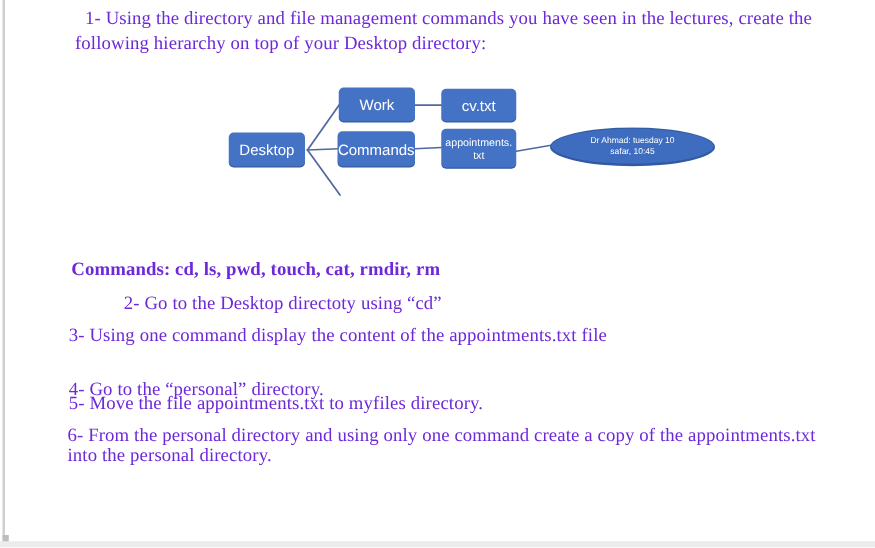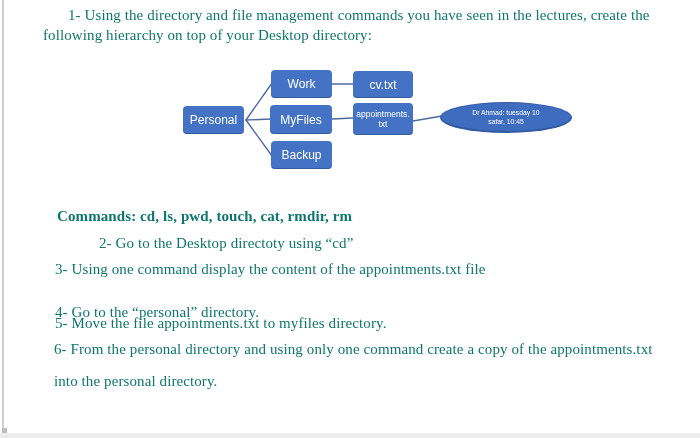--- a/index.html
+++ b/index.html
@@ -7,21 +7,21 @@
     width:700px;height:438px;position:relative;overflow:hidden;
     background:#ffffff;font-family:"Liberation Serif",serif;
   }
   
   .edge-left{position:absolute;left:2px;top:0;width:2px;height:431px;background:#cfcfcf;}
   .edge-corner{position:absolute;left:2px;top:428px;width:5px;height:6px;background:#bdbdbd;}
   .edge-bottom{position:absolute;left:0;bottom:0;width:700px;height:5px;background:#ececec;}
 
   
   .docline{
-    position:absolute;font-size:15px;line-height:19px;color:#0f766e;
+    position:absolute;font-size:15px;line-height:19px;color:#6d28d9;
     white-space:nowrap;letter-spacing:0.1px;
   }
 
   
   .diagram{position:absolute;left:150px;top:60px;width:450px;height:130px;}
   .connectors{position:absolute;left:0;top:0;width:450px;height:130px;}
   .node{
     position:absolute;background:#4472C4;border-radius:4px;color:#ffffff;
     font-family:"Liberation Sans",sans-serif;font-size:12px;
     display:flex;align-items:center;justify-content:center;text-align:center;
@@ -45,45 +45,42 @@
 </head>
 <body>
 
 <div>
 
   <div class="edge-left"></div>
   <div class="edge-corner"></div>
   <div class="edge-bottom"></div>
 
   <div class="docline" style="left:68px;top:6px;">1- Using the directory and file management commands you have seen in the lectures, create the</div>
-  <div class="docline" style="left:43px;top:26px;">following hierarchy on top of your Desktop directory:</div>
+  <div class="docline" style="left:60px;top:26px;">following hierarchy on top of your Desktop directory:</div>
 
   <div class="diagram">
     <svg class="connectors" viewBox="0 0 450 130" xmlns="http://www.w3.org/2000/svg">
       <g stroke="#4F6A9E" stroke-width="1.4" stroke-linecap="round">
         <line x1="96" y1="60" x2="122" y2="23"></line>
         <line x1="96" y1="60" x2="121" y2="59"></line>
         <line x1="96" y1="60" x2="122" y2="96"></line>
         <line x1="182" y1="24" x2="203" y2="24"></line>
         <line x1="182" y1="59" x2="203" y2="58"></line>
         <line x1="263" y1="61" x2="292" y2="56"></line>
       </g>
     </svg>
 
     <div class="node node-myfiles">
-      <span>Personal</span>
+      <span>Desktop</span>
     </div>
     <div class="node node-work">
       <span>Work</span>
     </div>
     <div class="node node-personal">
-      <span>MyFiles</span>
-    </div>
-    <div class="node node-backup">
-      <span>Backup</span>
+      <span>Commands</span>
     </div>
     <div class="node node-appointments">
       <span>appointments.</span>
       <span>txt</span>
     </div>
     <div class="node node-cv">
       <span>cv.txt</span>
     </div>
     <div class="node node-note">
       <span>Dr Ahmad: tuesday 10</span>
@@ -91,15 +88,15 @@
     </div>
   </div>
 
   <div class="docline" style="left:57px;top:207px;font-weight:bold;">Commands: cd, ls, pwd, touch, cat, rmdir, rm</div>
 
   <div class="docline" style="left:55px;top:234px;margin-left:44px;">2- Go to the Desktop directoty using “cd”</div>
   <div class="docline" style="left:55px;top:260px;">3- Using one command display the content of the appointments.txt file</div>
   <div class="docline" style="left:55px;top:287px;margin-top:16px;">4- Go to the “personal” directory.</div>
   <div class="docline" style="left:55px;top:314px;">5- Move the file appointments.txt to myfiles directory.</div>
   <div class="docline" style="left:54px;top:340px;">6- From the personal directory and using only one command create a copy of the appointments.txt</div>
-  <div class="docline" style="left:54px;top:372px;">into the personal directory.</div>
+  <div class="docline" style="left:54px;top:356px;">into the personal directory.</div>
 
 </div>
 
 </body></html>

